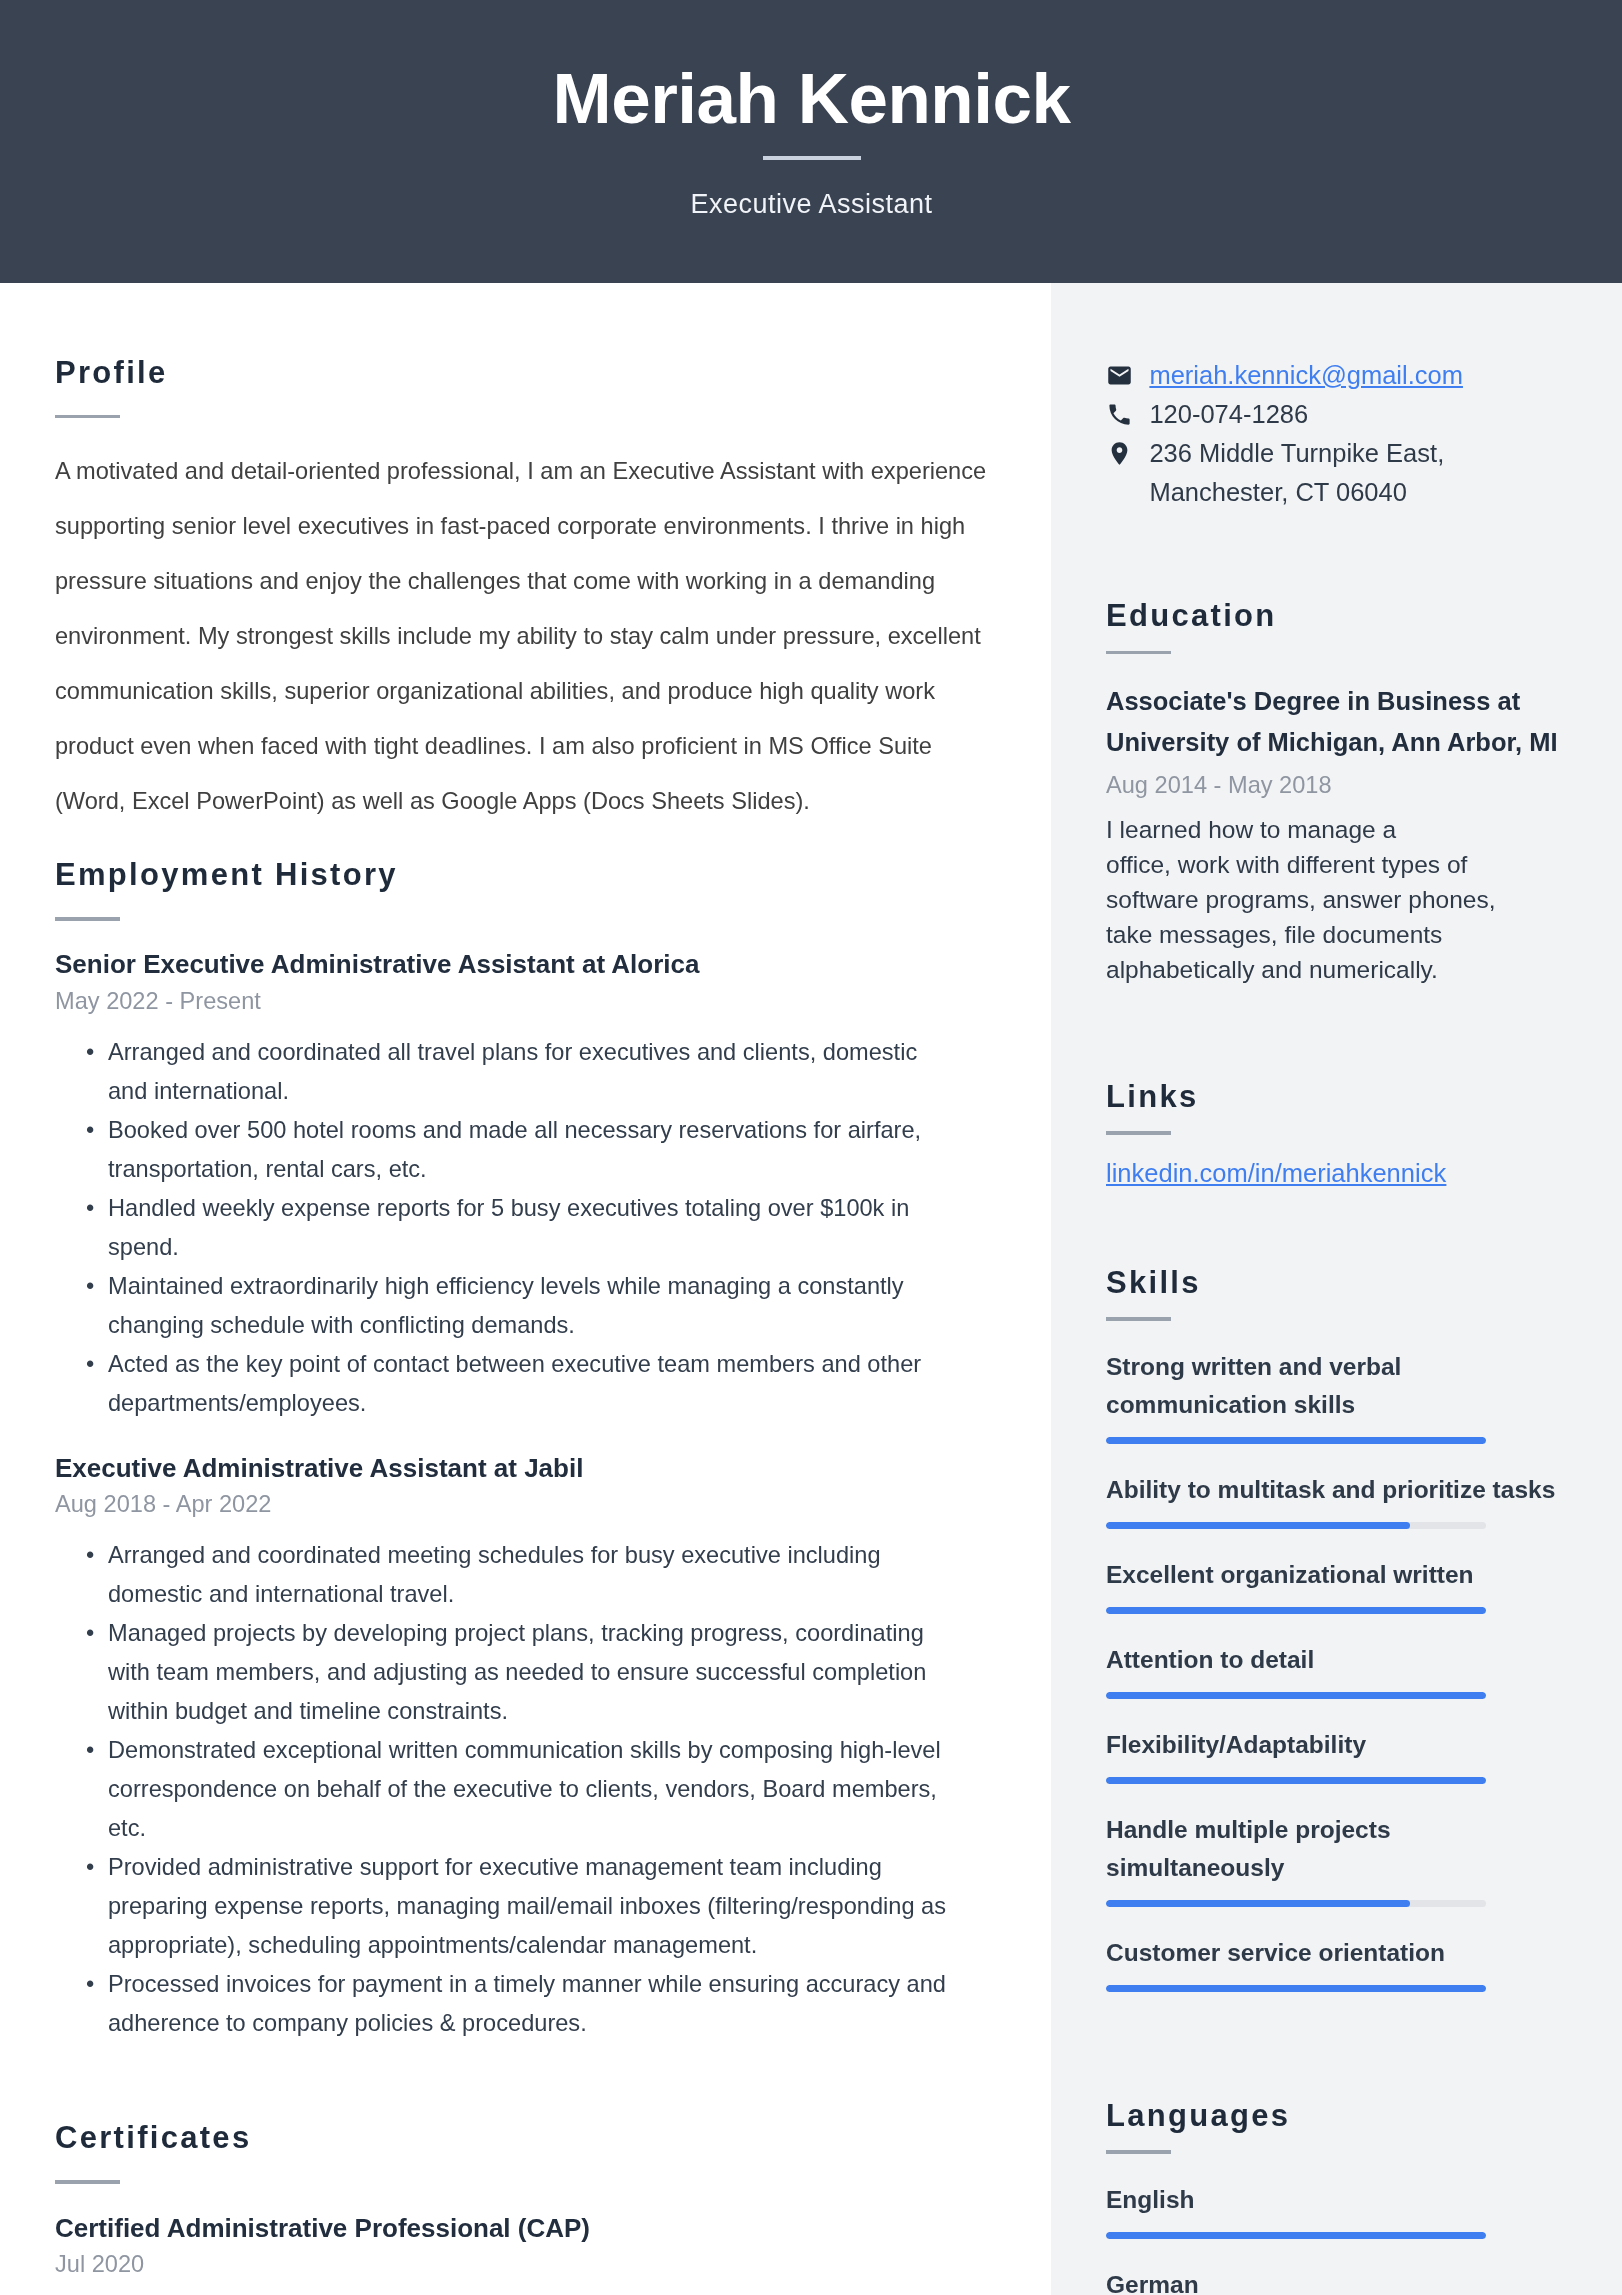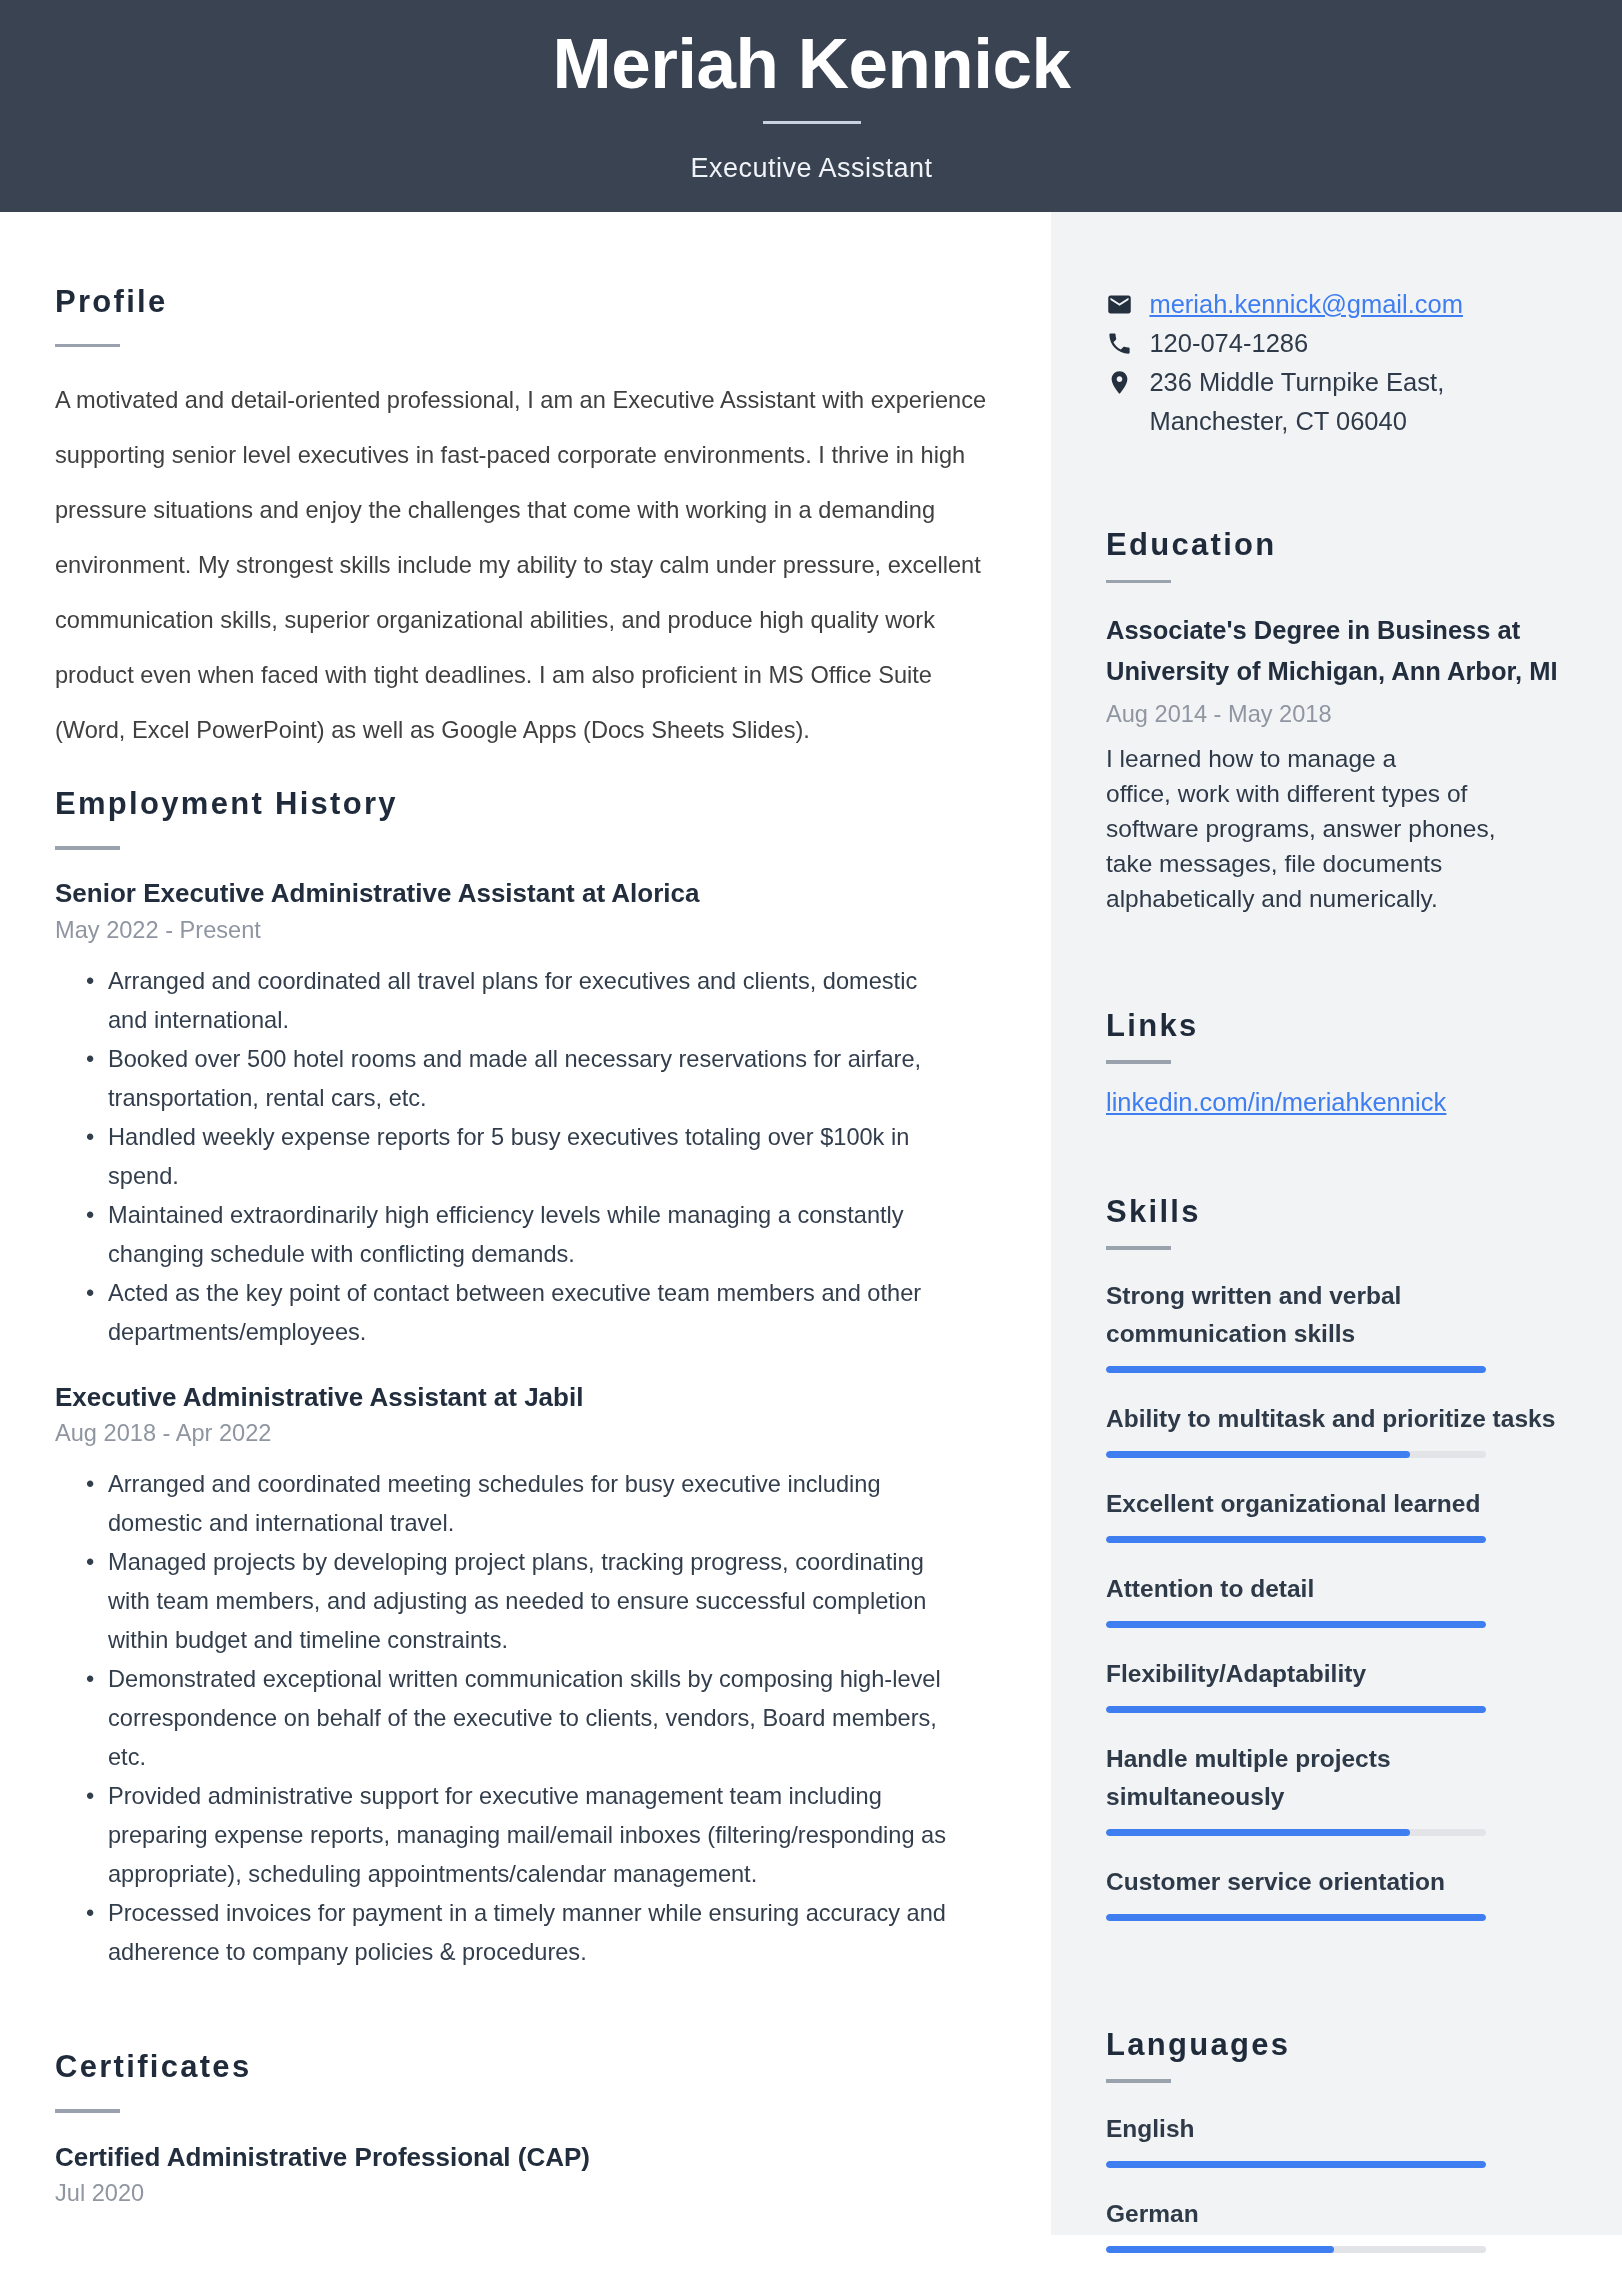--- a/index.html
+++ b/index.html
@@ -7,21 +7,21 @@
   .page {
     width: 1623px; height: 2296px;
     background: #ffffff;
     position: relative;
     overflow: hidden;
     font-family: "Liberation Sans", "DejaVu Sans", sans-serif;
     margin: 0 auto;
   }
   
   .header {
-    height: 212px;
+    height: 283px;
     background: #3a4352;
     display: flex; flex-direction: column;
     align-items: center; justify-content: center;
   }
   .candidate-name {
     margin: 0;
     font-size: 71px; font-weight: 700; line-height: 1;
     color: #ffffff; letter-spacing: -0.5px;
   }
   .header-rule { width: 98px; height: 3.6px; background: #c9d2de; margin-top: 22px; }
@@ -241,21 +241,21 @@
               <div class="meter-fill" style="width: 100%;"></div>
             </div>
         </div>
         <div class="meter-item">
           <div class="meter-name">Ability to multitask and prioritize tasks</div>
           <div class="meter-track">
               <div class="meter-fill" style="width: 80%;"></div>
             </div>
         </div>
         <div class="meter-item">
-          <div class="meter-name">Excellent organizational learned</div>
+          <div class="meter-name">Excellent organizational written</div>
           <div class="meter-track">
               <div class="meter-fill" style="width: 100%;"></div>
             </div>
         </div>
         <div class="meter-item">
           <div class="meter-name">Attention to detail</div>
           <div class="meter-track">
               <div class="meter-fill" style="width: 100%;"></div>
             </div>
         </div>

